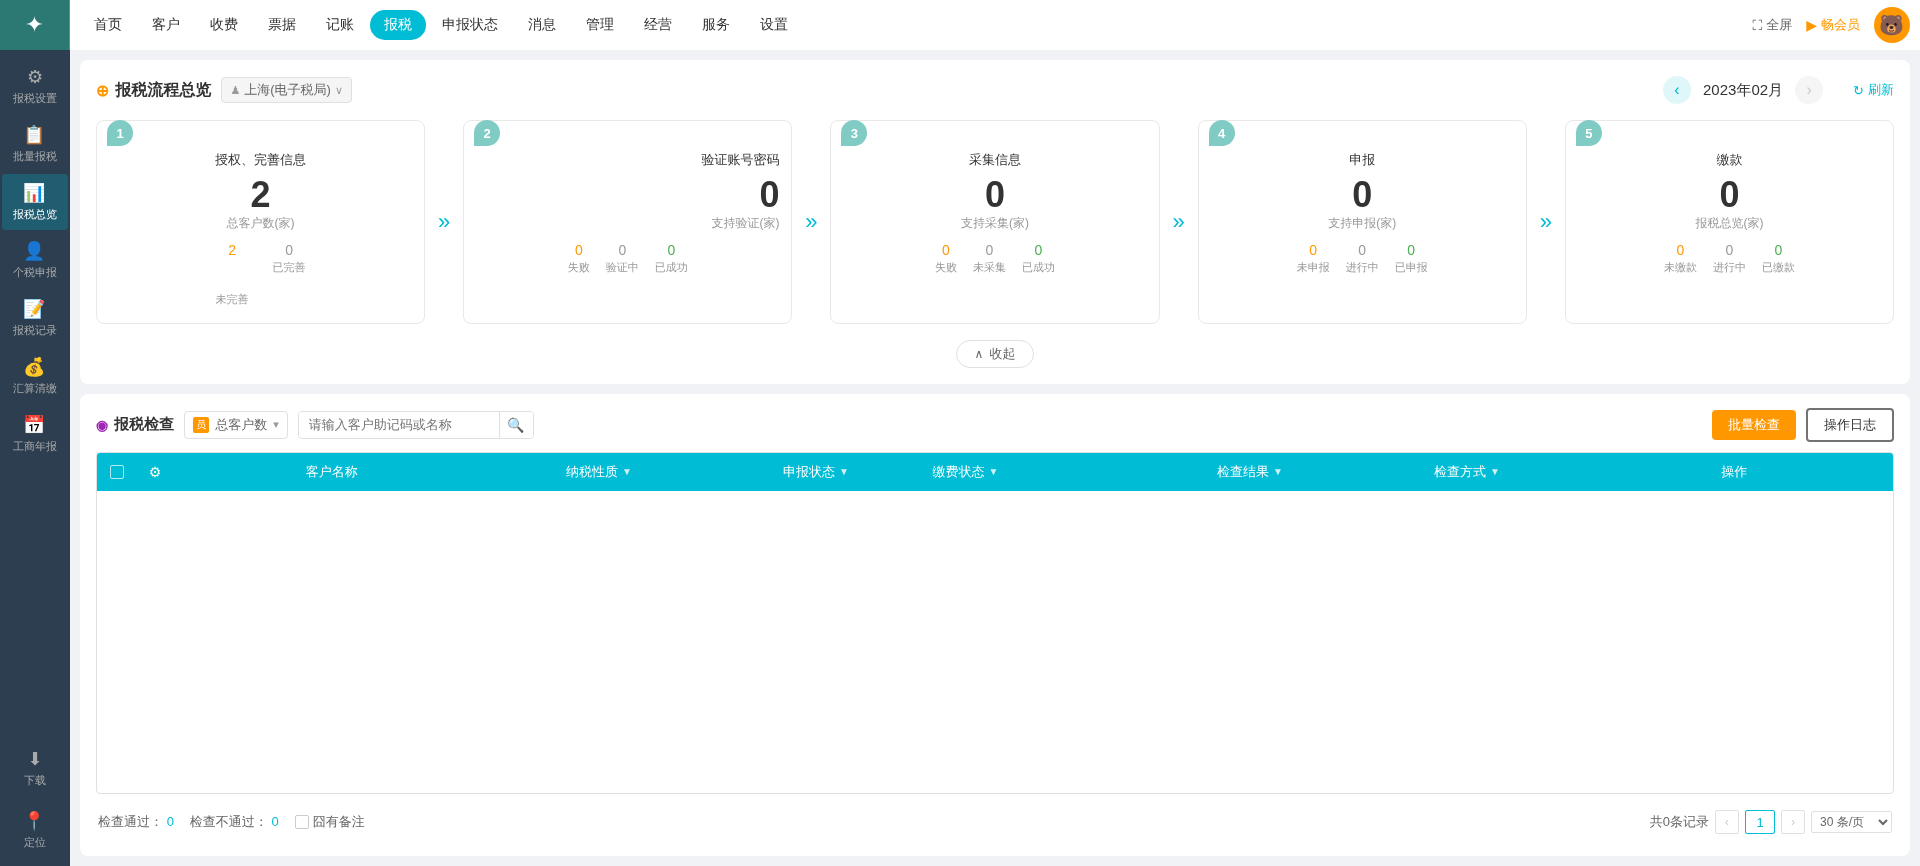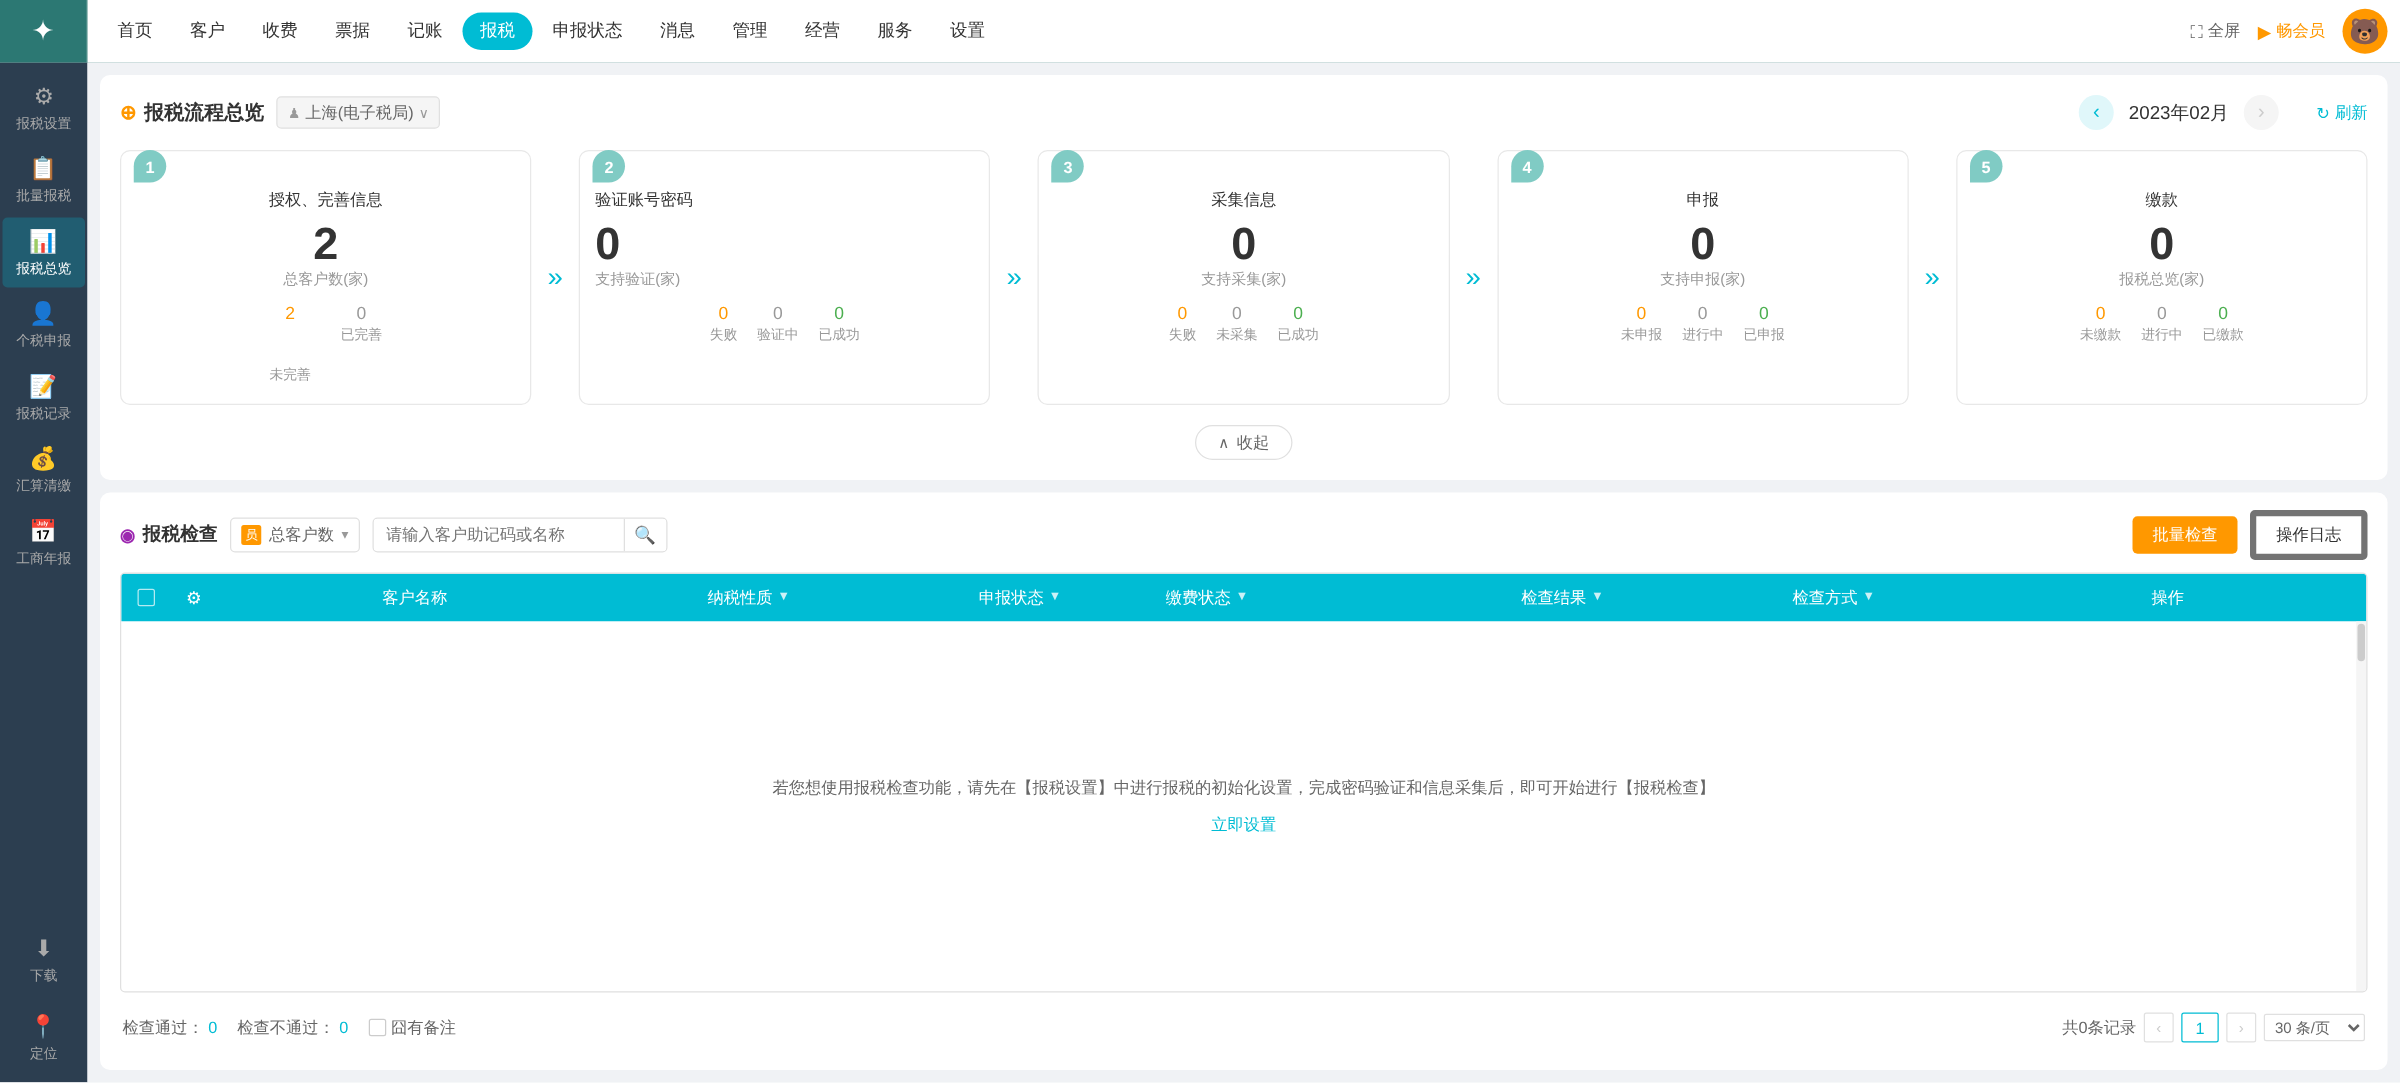--- a/index.html
+++ b/index.html
@@ -127,21 +127,21 @@
                 <span style="font-size:11px; color:#999;">已完善</span>
               </div>
             </div>
           </div>
         </div>
 
         <div style="display:flex; align-items:center; justify-content:center; width:38px; color:#00bcd4; font-size:22px; flex-shrink:0;">»</div>
 
         <div style="flex:1; border:1px solid #e8e8e8; border-radius:8px; padding:16px 12px; position:relative;">
           <div style="position:absolute; top:-1px; left:10px; width:26px; height:26px; background:#80cbc4; border-radius:50% 50% 50% 0; display:flex; align-items:center; justify-content:center; color:#fff; font-size:13px; font-weight:bold;">2</div>
-          <div style="text-align:left; margin-top:14px;">
+          <div style="text-align:right; margin-top:14px;">
             <div style="font-size:13px; color:#333; margin-bottom:6px;">验证账号密码</div>
             <div style="font-size:36px; font-weight:bold; color:#333; line-height:1.1;">0</div>
             <div style="font-size:12px; color:#999; margin-bottom:10px;">支持验证(家)</div>
             <div style="display:flex; justify-content:center; gap:16px;">
               <div style="display:flex; flex-direction:column; align-items:center; gap:2px;">
                 <span style="font-size:14px; font-weight:500; color:#ff9800;">0</span>
                 <span style="font-size:11px; color:#999;">失败</span>
               </div>
               <div style="display:flex; flex-direction:column; align-items:center; gap:2px;">
                 <span style="font-size:14px; font-weight:500; color:#999;">0</span>
@@ -251,21 +251,21 @@
           <span style="width:16px; height:16px; background:#ff9800; border-radius:2px; display:flex; align-items:center; justify-content:center; color:#fff; font-size:10px;">员</span>
           <span>总客户数</span>
           <span style="font-size:11px; color:#999;">▾</span>
         </div>
         <div style="display:flex; align-items:center; border:1px solid #e0e0e0; border-radius:4px; overflow:hidden;">
           <input type="text" style="border: none; outline: none; padding: 5px 10px; font-size: 13px; width: 200px; color: rgb(153, 153, 153);" placeholder="请输入客户助记码或名称">
           <button style="background:#fff; border:none; border-left:1px solid #e0e0e0; padding:5px 8px; cursor:pointer; color:#999; font-size:14px;">🔍</button>
         </div>
         <div style="flex:1;"></div>
         <button style="background:#ff9800; color:#fff; border:none; border-radius:4px; padding:6px 16px; cursor:pointer; font-size:13px;">批量检查</button>
-        <button style="background:#fff; color:#333; border:5px solid #737373; border-radius:4px; padding:6px 16px; cursor:pointer; font-size:13px;">操作日志</button>
+        <button style="background:#fff; color:#333; border:2px solid #737373; border-radius:4px; padding:6px 16px; cursor:pointer; font-size:13px;">操作日志</button>
       </div>
 
       <div style="border:1px solid #e0e0e0; border-radius:4px; overflow:hidden; flex:1; display:flex; flex-direction:column;">
 
         <div style="display:flex; background:#00bcd4; color:#fff;">
           <div style="width:40px; display:flex; align-items:center; justify-content:center; padding:10px;">
             <div style="width:14px; height:14px; border:1px solid rgba(255,255,255,0.7); border-radius:2px; background:transparent;"></div>
           </div>
           <div style="width:36px; display:flex; align-items:center; justify-content:center; padding:10px;">
             <span style="font-size:14px; color:#fff;">⚙</span>
@@ -287,29 +287,20 @@
             <span>检查结果</span>
             <span style="font-size:10px; opacity:0.8;">▼</span>
           </div>
           <div style="flex:1; padding:10px 8px; font-size:13px; display:flex; align-items:center; justify-content:center; gap:4px; cursor:pointer;">
             <span>检查方式</span>
             <span style="font-size:10px; opacity:0.8;">▼</span>
           </div>
           <div style="flex:1.5; padding:10px 8px; font-size:13px; display:flex; align-items:center; justify-content:center;">操作</div>
         </div>
 
-        <div style="flex:1; position:relative; min-height:120px; overflow:hidden;">
-          <div style="display:flex; flex-direction:column; align-items:center; justify-content:center; padding:30px; color:#666; font-size:13px; line-height:2; text-align:center; height:100%;">
-            <span>若您想使用报税检查功能，请先在【报税设置】中进行报税的初始化设置，完成密码验证和信息采集后，即可开始进行【报税检查】</span>
-            <a style="color:#00bcd4; cursor:pointer; text-decoration:none; margin-top:4px;">立即设置</a>
-          </div>
-          <div style="position:absolute; right:0; top:0; bottom:0; width:8px; background:#f5f5f5;">
-            <div style="background:#ccc; border-radius:4px; width:6px; margin:1px; height:30px; margin-top:2px;"></div>
-          </div>
-        </div>
       </div>
 
       <div style="display:flex; align-items:center; padding:8px 2px; font-size:13px; gap:16px; margin-top:8px;">
         <div style="color:#666;">
           <span>检查通过：</span>
           <a style="color:#00bcd4; cursor:pointer;">0</a>
         </div>
         <div style="color:#666;">
           <span>检查不通过：</span>
           <a style="color:#00bcd4; cursor:pointer;">0</a>

